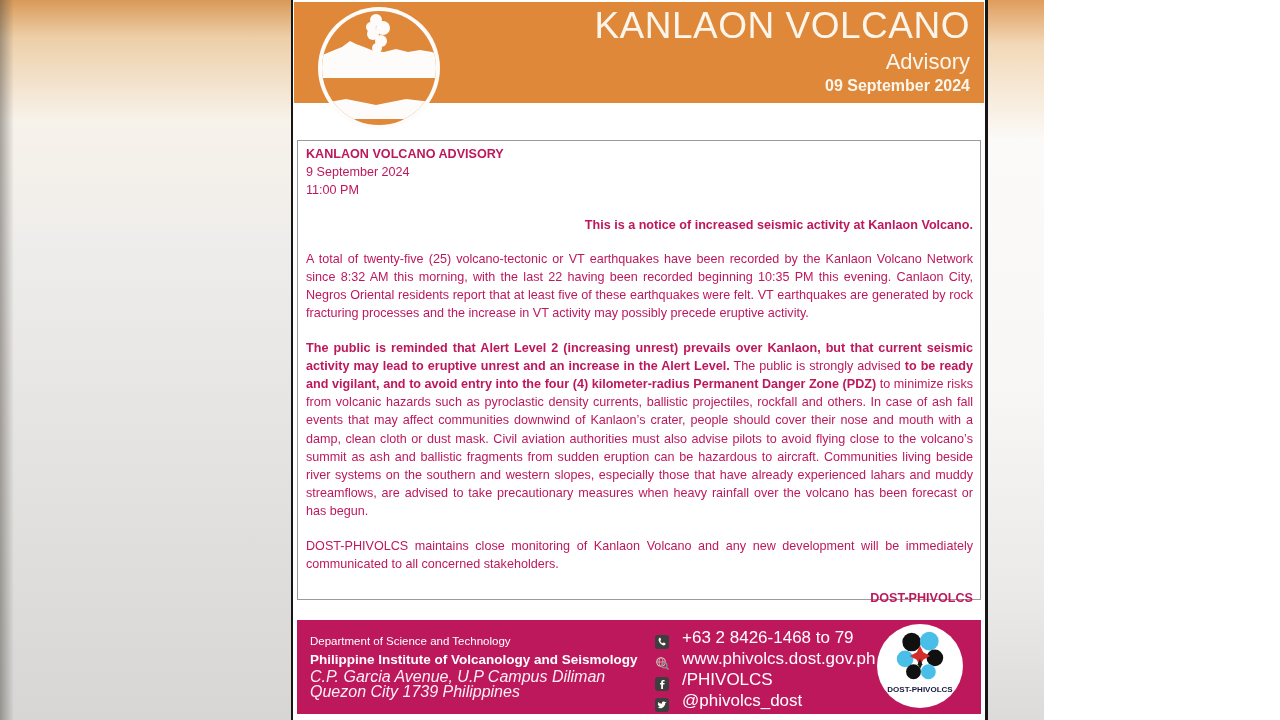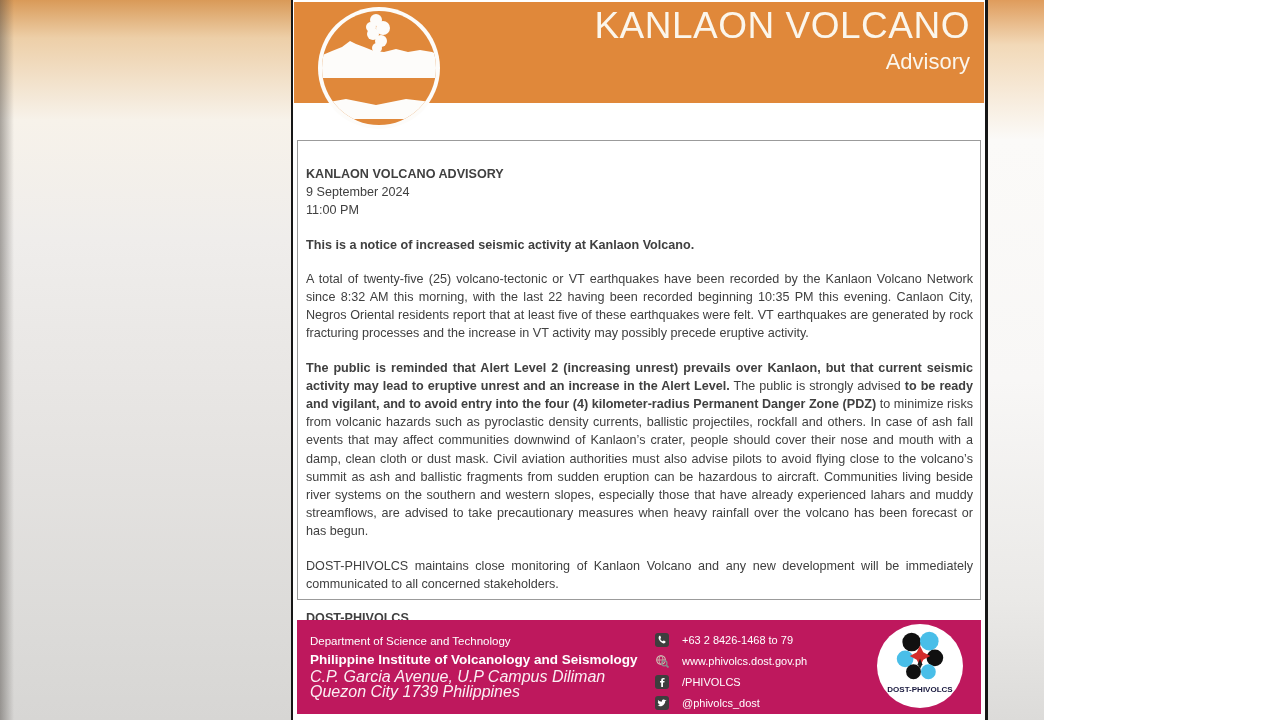--- a/index.html
+++ b/index.html
@@ -22,53 +22,54 @@
   
   .header{position:absolute;left:1px;right:1px;top:2px;height:101px;background:#E0883A;}
   .logo-volcano{position:absolute;left:25px;top:7px;width:122px;height:122px;z-index:2;}
   .header-text{position:absolute;right:14px;top:3px;text-align:right;color:#FBF6EC;}
   .h-title{font-size:37px;line-height:42px;font-weight:400;letter-spacing:.5px;}
   .h-subtitle{font-size:22px;line-height:25px;margin-top:2px;}
   .h-date{font-size:16px;line-height:24px;font-weight:700;}
 
   
   .content-box{position:absolute;left:4px;right:4px;top:140px;height:460px;
-               border:1px solid #9b9b9b;box-sizing:border-box;padding:24px 7px 0 8px;
-               color:#404040;font-size:12.6px;line-height:18.2px;}
-  .para{margin:16px 0 0;}
+               border:1px solid #9b9b9b;box-sizing:border-box;padding:4px 7px 0 8px;
+               color:#be185d;font-size:12.6px;line-height:18.2px;}
+  .para{margin:16px 0 0;text-align:right;}
   .j{text-align:justify;}
   .b{font-weight:700;}
 
   
   .footer{position:absolute;left:4px;right:4px;top:620px;height:94px;background:#be185d;color:#fff;}
   .f-left{position:absolute;left:13px;top:13px;}
   .f-agency{font-size:11.5px;line-height:17px;}
   .f-institute{font-size:13.5px;font-weight:700;line-height:19px;}
   .f-addr{font-size:16px;line-height:15px;color:rgba(255,255,255,.93);font-style:italic;}
   .f-contacts{position:absolute;left:358px;top:12px;}
-  .c-row{display:flex;align-items:center;height:16px;margin-bottom:5px;font-size:11px;}
+  .c-row{display:flex;align-items:flex-end;height:16px;margin-bottom:5px;font-size:17px;}
   .c-icon{width:14px;height:14px;margin-right:13px;flex:0 0 14px;}
   .f-logo{position:absolute;right:18px;top:4px;width:86px;height:84px;background:#ffffff;
           border-radius:50%;text-align:center;}
   .f-logo svg{margin-top:6px;width:52px;height:52px;}
   .f-logo-text{font-size:8px;font-weight:700;color:#17173d;line-height:9px;margin-top:-1px;}
 </style>
 </head>
 <body>
 
 <div class="stage">
   <div class="bg-side bg-left"></div>
   <div class="bg-side bg-right"></div>
 
   <div class="page">
 
     <div class="header">
       <div class="header-text">
         <div class="h-title">KANLAON VOLCANO</div>
         <div class="h-subtitle">Advisory</div>
+        <div class="h-date">09 September 2024</div>
       </div>
     </div>
     <div class="logo-volcano">
       <svg viewBox="0 0 122 122" width="122" height="122">
         <defs>
             <clipPath id="vc">
               <circle cx="61" cy="61" r="57"></circle>
             </clipPath>
           </defs>
         <circle cx="61" cy="61" r="61" fill="#FDFCFA"></circle>

